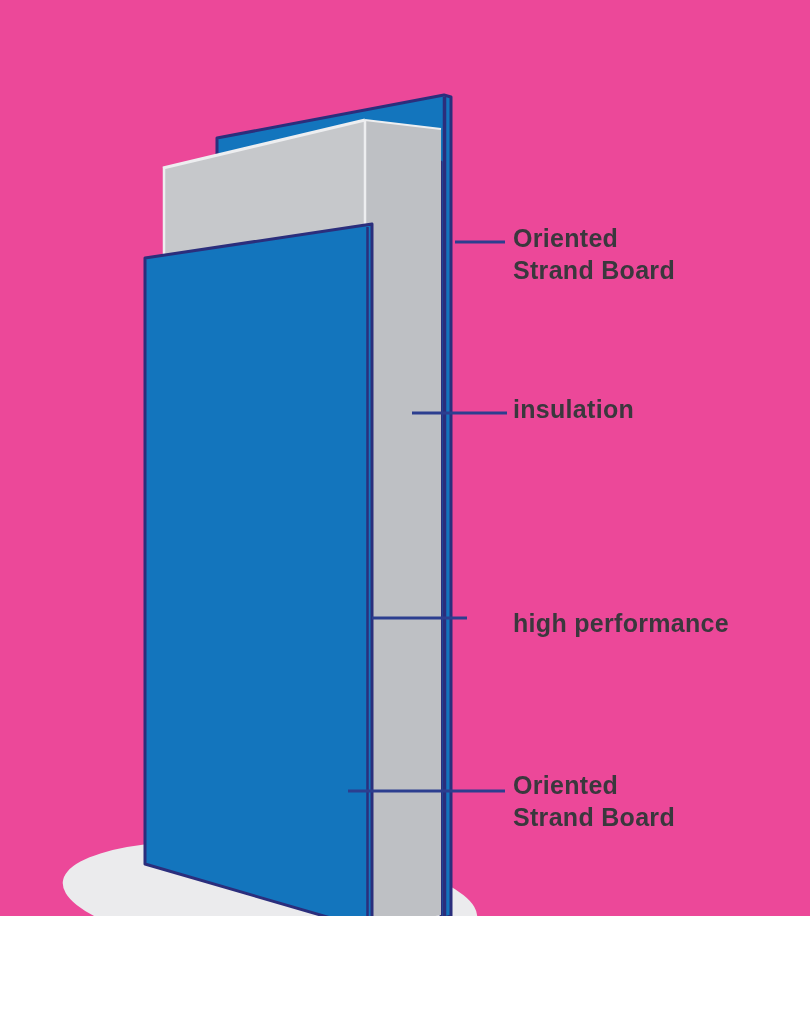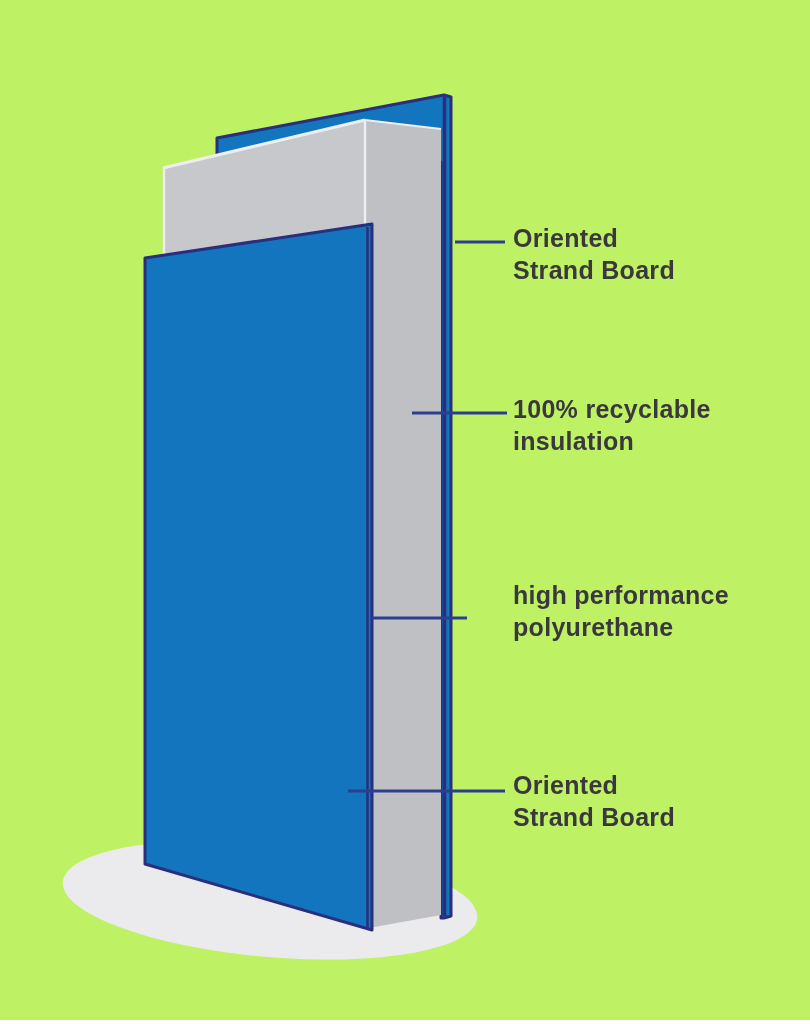--- a/index.html
+++ b/index.html
@@ -3,22 +3,22 @@
 <meta charset="utf-8">
 <style>
   html, body {
     margin: 0;
     padding: 0;
     background: #ffffff;
   }
   .stage {
     position: relative;
     width: 810px;
-    height: 1020px;
-    background: #bef264;
+    height: 916px;
+    background: #ec4899;
     overflow: hidden;
     font-family: "Liberation Sans", sans-serif;
   }
   .stage svg {
     position: absolute;
     left: 0;
     top: 0;
   }
   .label {
     position: absolute;
@@ -66,27 +66,25 @@
       <line x1="348" y1="791" x2="505" y2="791" stroke="#2C3E8F"></line>
     </g>
   </svg>
 
   <div class="label" style="top:222px">
     <div>Oriented</div>
     <div>Strand Board</div>
   </div>
 
   <div class="label" style="top:393px">
-    <div>100% recyclable</div>
     <div>insulation</div>
   </div>
 
-  <div class="label" style="top:579px">
+  <div class="label" style="top:607px">
     <div>high performance</div>
-    <div>polyurethane</div>
   </div>
 
   <div class="label" style="top:769px">
     <div>Oriented</div>
     <div>Strand Board</div>
   </div>
 
 </div>
 
 </body></html>

